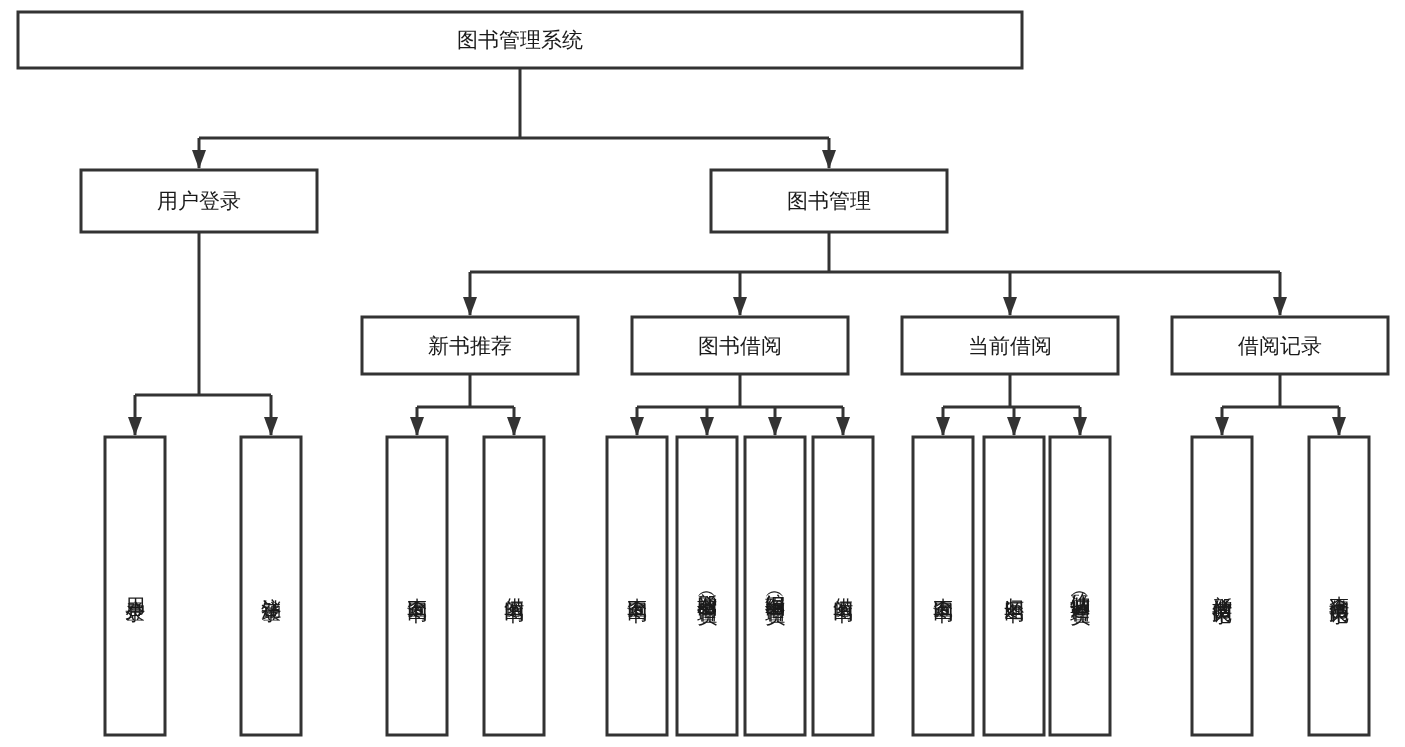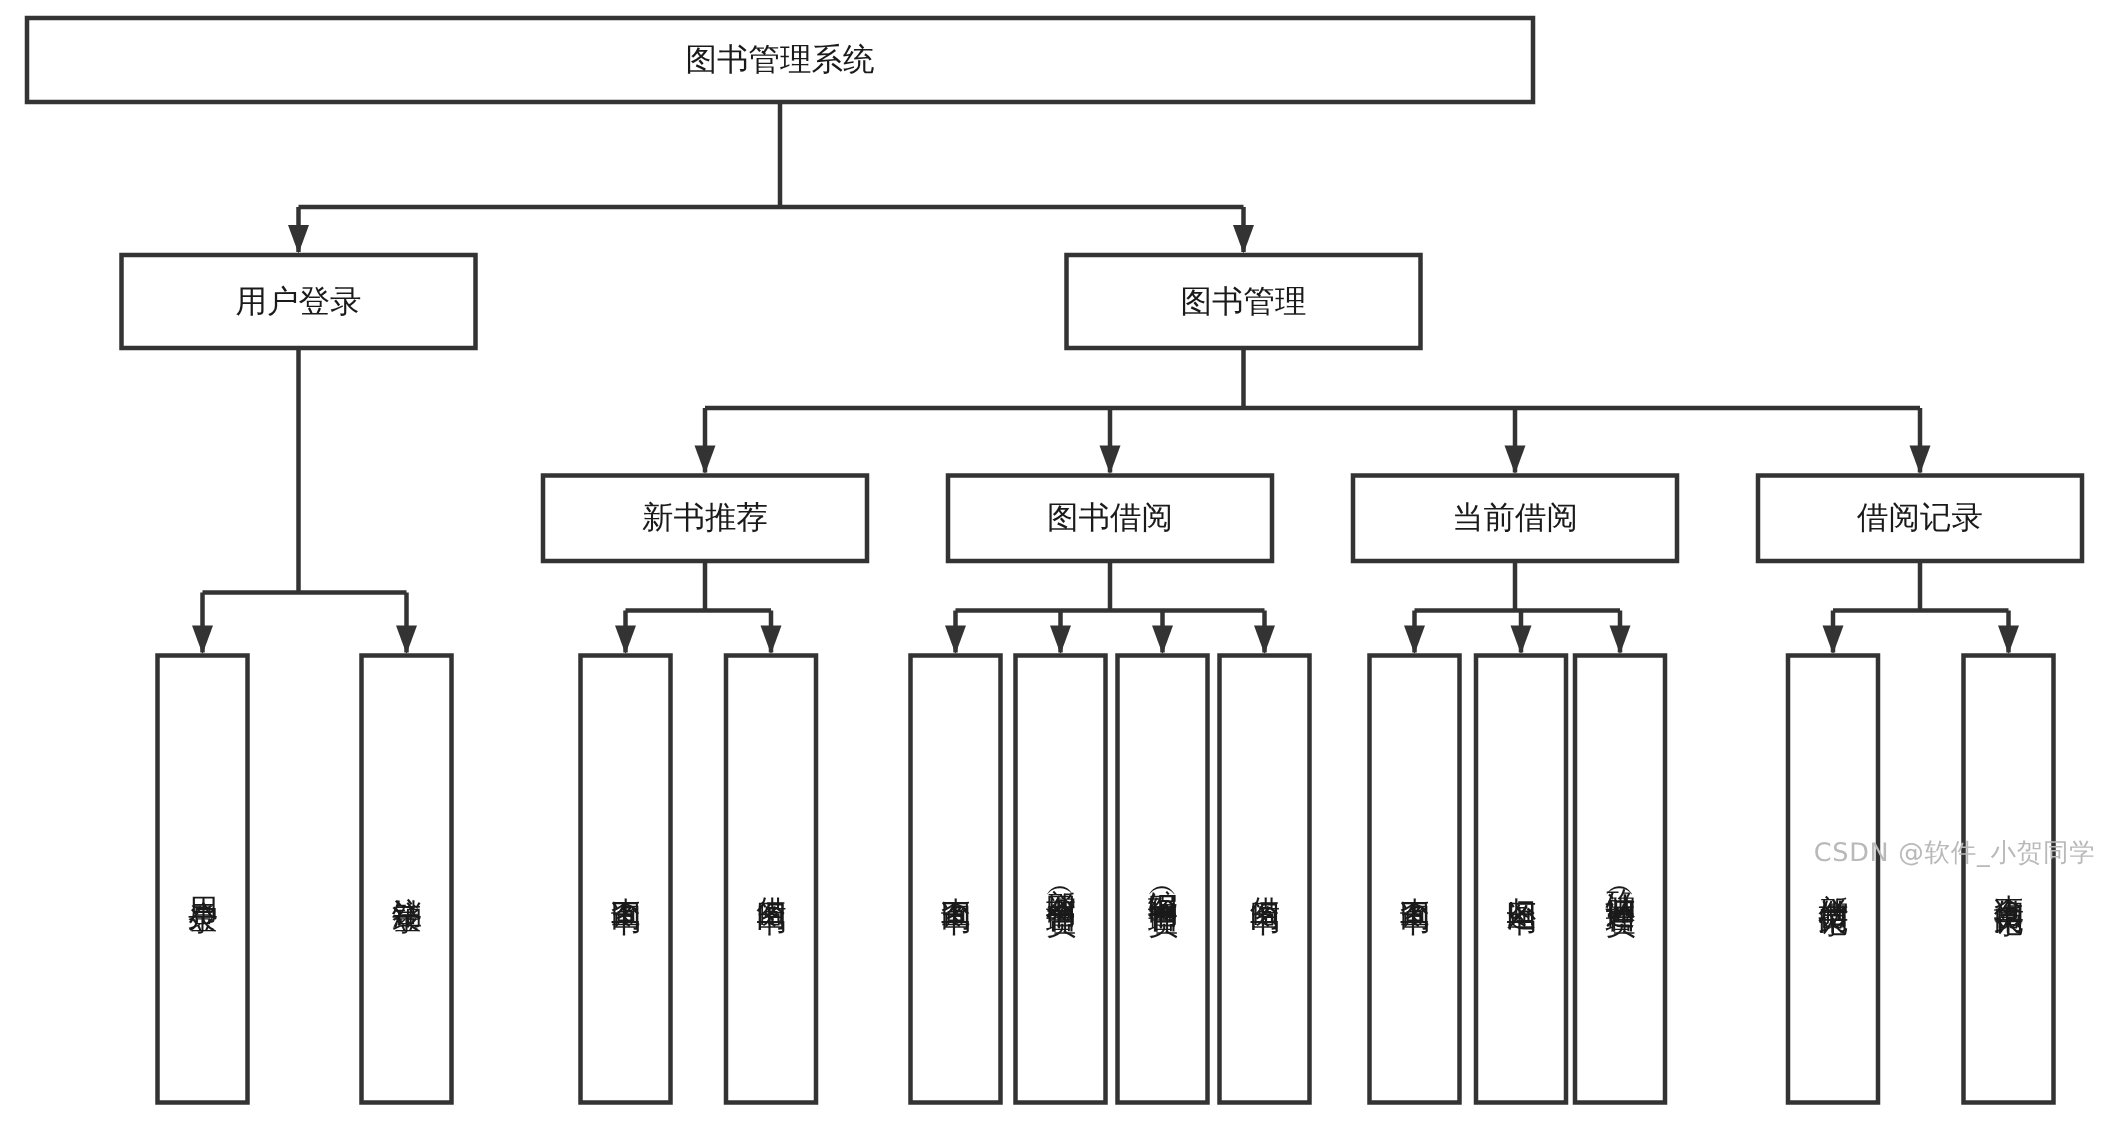--- a/index.html
+++ b/index.html
@@ -196,15 +196,14 @@
       <div class="leaf-label-wrap" style="left: 677px; top: 437px; width: 60px; height: 298px;">新增图书（管理员）</div>
       <div class="leaf-label-wrap" style="left: 745px; top: 437px; width: 60px; height: 298px;">编辑图书（管理员）</div>
       <div class="leaf-label-wrap" style="left: 813px; top: 437px; width: 60px; height: 298px;">借阅图书</div>
       <div class="leaf-label-wrap" style="left: 913px; top: 437px; width: 60px; height: 298px;">查询图书</div>
       <div class="leaf-label-wrap" style="left: 984px; top: 437px; width: 60px; height: 298px;">归还图书</div>
       <div class="leaf-label-wrap" style="left: 1050px; top: 437px; width: 60px; height: 298px;">确认归还（管理员）</div>
       <div class="leaf-label-wrap" style="left: 1192px; top: 437px; width: 60px; height: 298px;">新增借阅记录</div>
       <div class="leaf-label-wrap" style="left: 1309px; top: 437px; width: 60px; height: 298px;">查询借阅记录</div>
     </div>
 
-  <div class="watermark">CSDN @软件_小贺同学</div>
 
 </div>
 
 </body></html>

